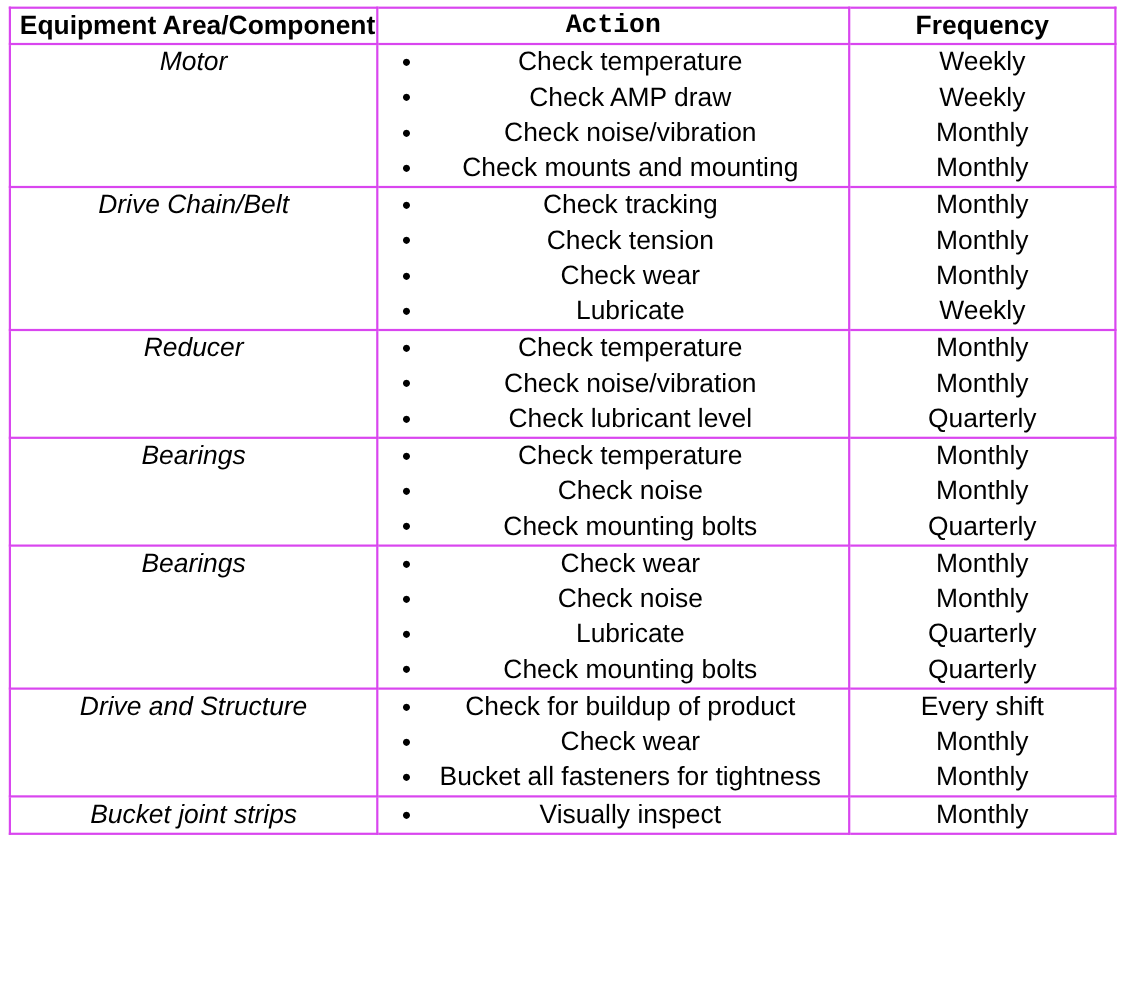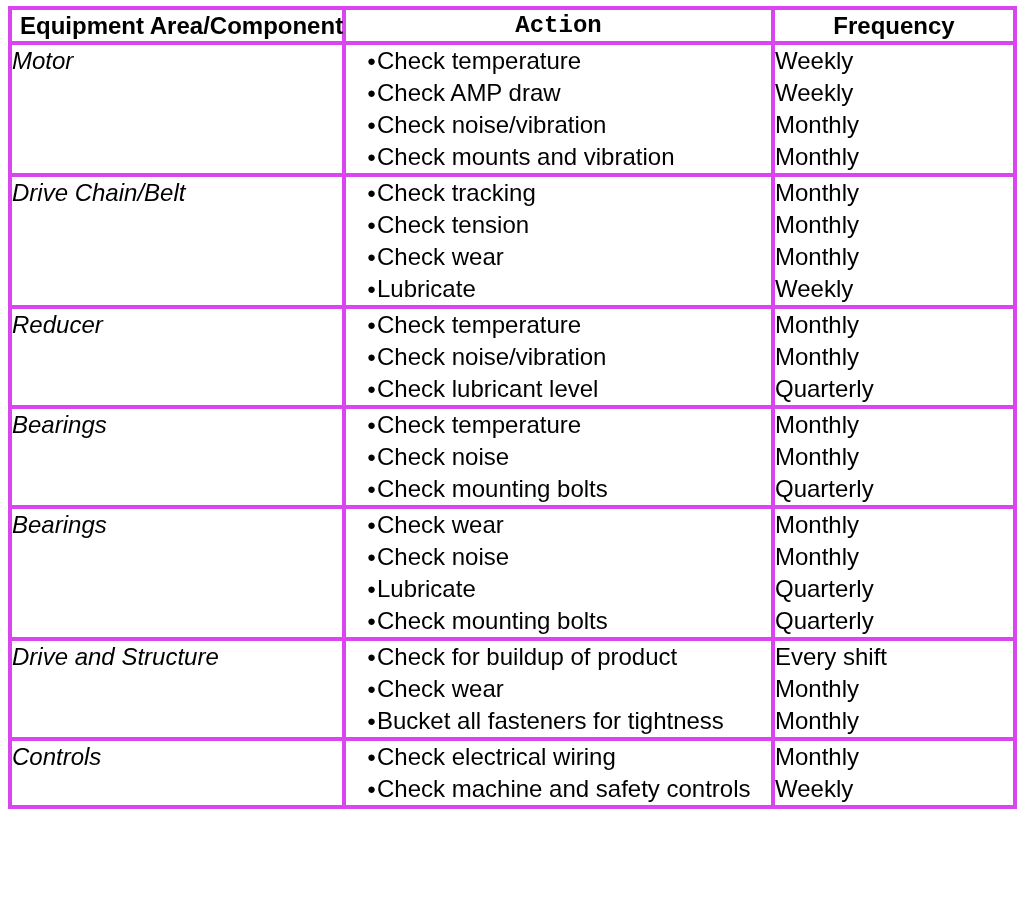--- a/index.html
+++ b/index.html
@@ -28,25 +28,26 @@
     width: 1005px;
     border: 2px solid #000000;
   }
 
   table.mtable col.c1 { width: 334px; }
   table.mtable col.c2 { width: 429px; }
   table.mtable col.c3 { width: 242px; }
 
   table.mtable th,
   table.mtable td {
-    border: 4px solid #d946ef;
+    border: 2px solid #d946ef;
     vertical-align: top;
     padding: 0;
     font-size: 24px;
     line-height: 32px;
+    text-align: center;
   }
 
   
   table.mtable thead th {
     font-weight: bold;
     font-size: 24px;
     height: 31px;
     line-height: 31px;
     padding: 0 8px;
     white-space: nowrap;
@@ -120,21 +121,21 @@
       </tr>
     </thead>
     <tbody id="table-body">
         <tr>
           <td class="cell-component">Motor</td>
           <td class="cell-action">
             <ul class="action-list">
               <li><span class="bullet">●</span><span>Check temperature</span></li>
               <li><span class="bullet">●</span><span>Check AMP draw</span></li>
               <li><span class="bullet">●</span><span>Check noise/vibration</span></li>
-              <li><span class="bullet">●</span><span>Check mounts and vibration</span></li>
+              <li><span class="bullet">●</span><span>Check mounts and mounting</span></li>
             </ul>
           </td>
           <td class="cell-frequency">
             <ul class="freq-list">
               <li>Weekly</li>
               <li>Weekly</li>
               <li>Monthly</li>
               <li>Monthly</li>
             </ul>
           </td>
@@ -222,29 +223,27 @@
           </td>
           <td class="cell-frequency">
             <ul class="freq-list">
               <li>Every shift</li>
               <li>Monthly</li>
               <li>Monthly</li>
             </ul>
           </td>
         </tr>
         <tr>
-          <td class="cell-component">Controls</td>
-          <td class="cell-action">
-            <ul class="action-list">
-              <li><span class="bullet">●</span><span>Check electrical wiring</span></li>
-              <li><span class="bullet">●</span><span>Check machine and safety controls</span></li>
-            </ul>
-          </td>
-          <td class="cell-frequency">
-            <ul class="freq-list">
-              <li>Monthly</li>
-              <li>Weekly</li>
+          <td class="cell-component">Bucket joint strips</td>
+          <td class="cell-action">
+            <ul class="action-list">
+              <li><span class="bullet">●</span><span>Visually inspect</span></li>
+            </ul>
+          </td>
+          <td class="cell-frequency">
+            <ul class="freq-list">
+              <li>Monthly</li>
             </ul>
           </td>
         </tr>
       </tbody>
   </table>
 </div>
 
 </body></html>

